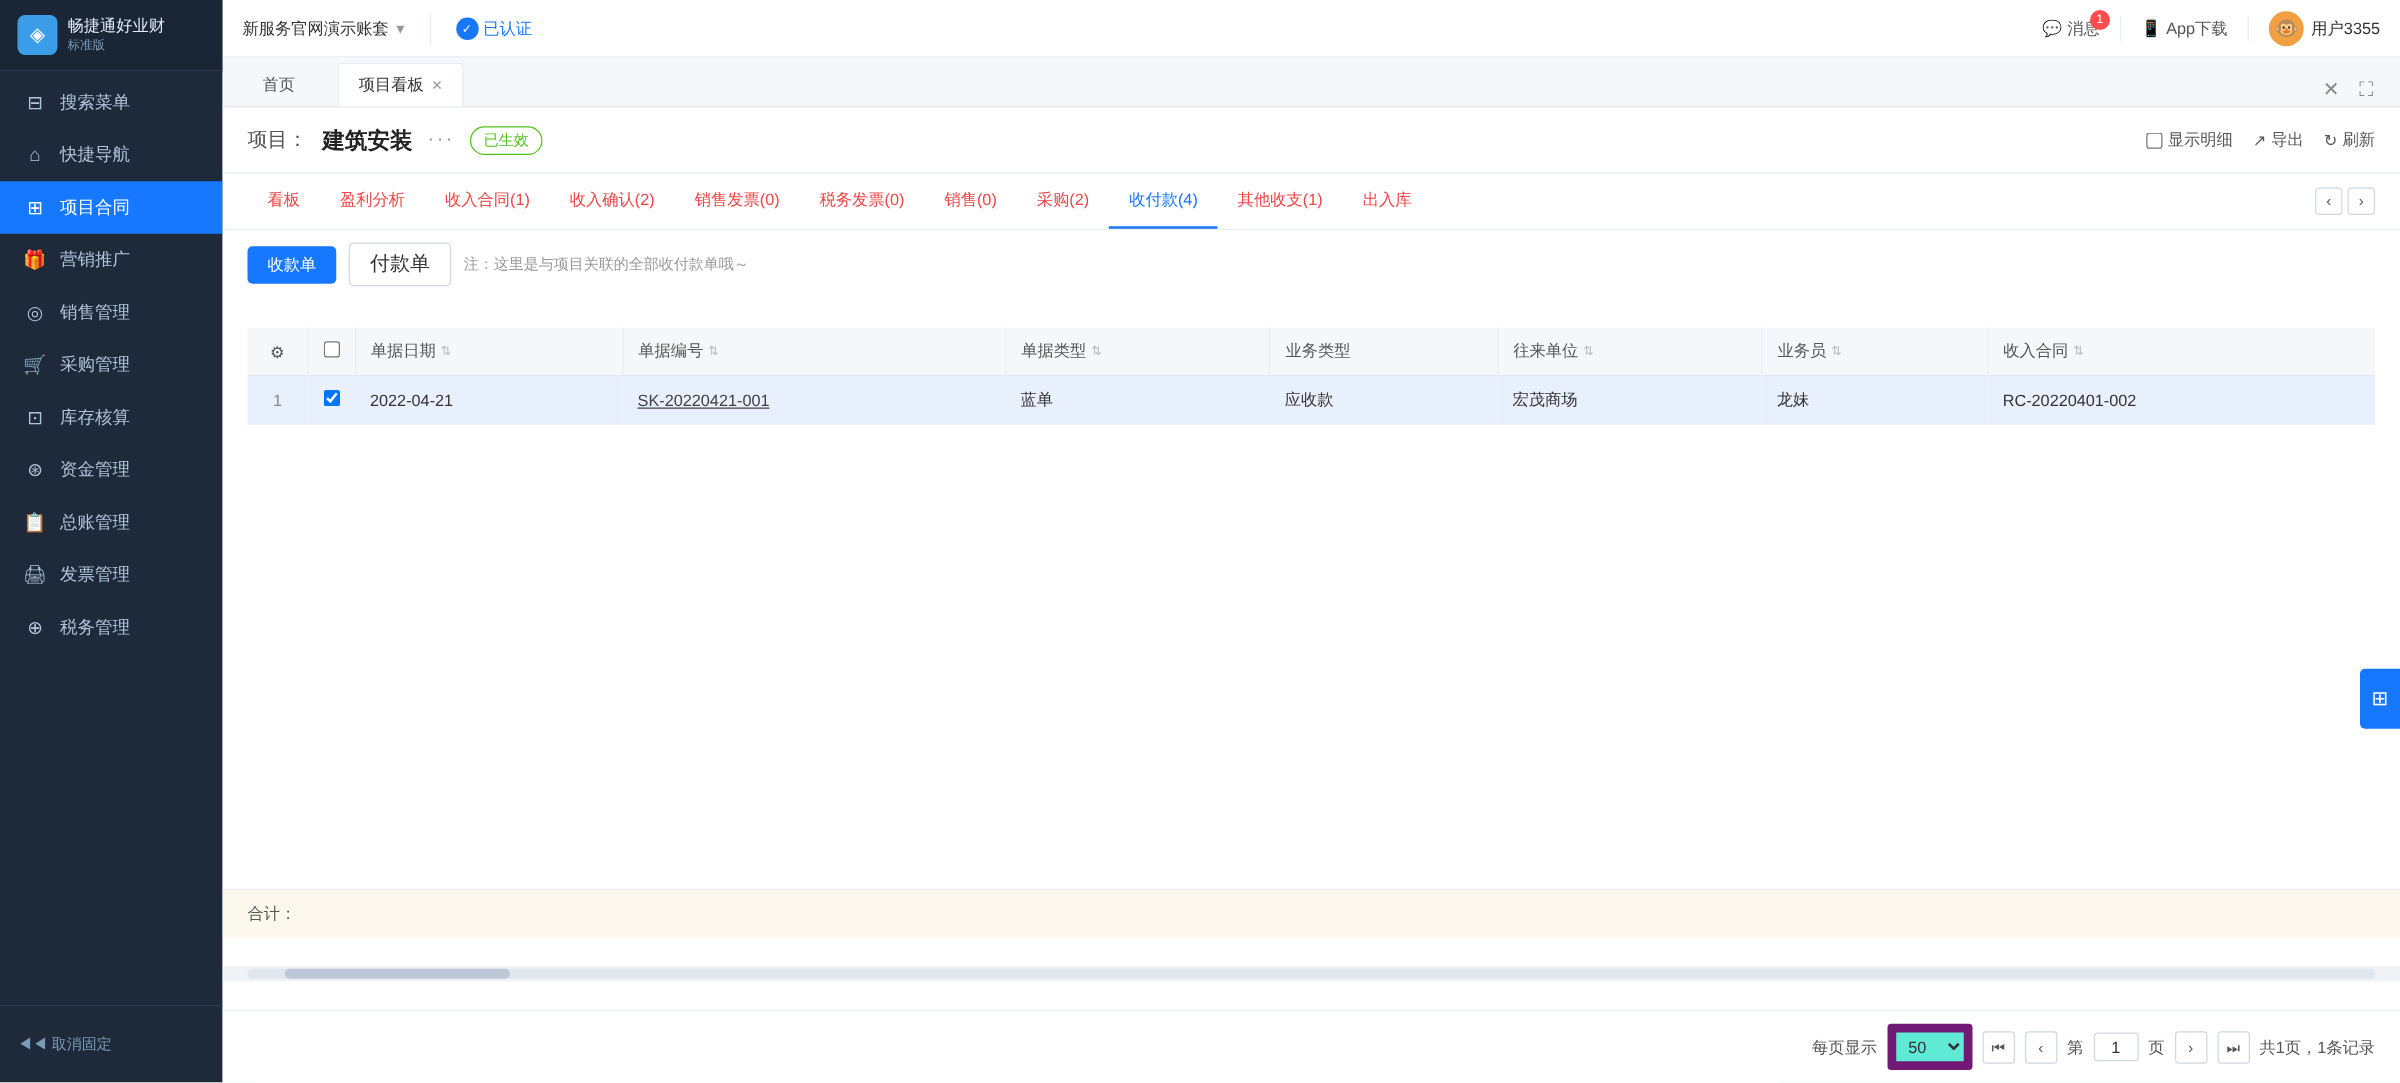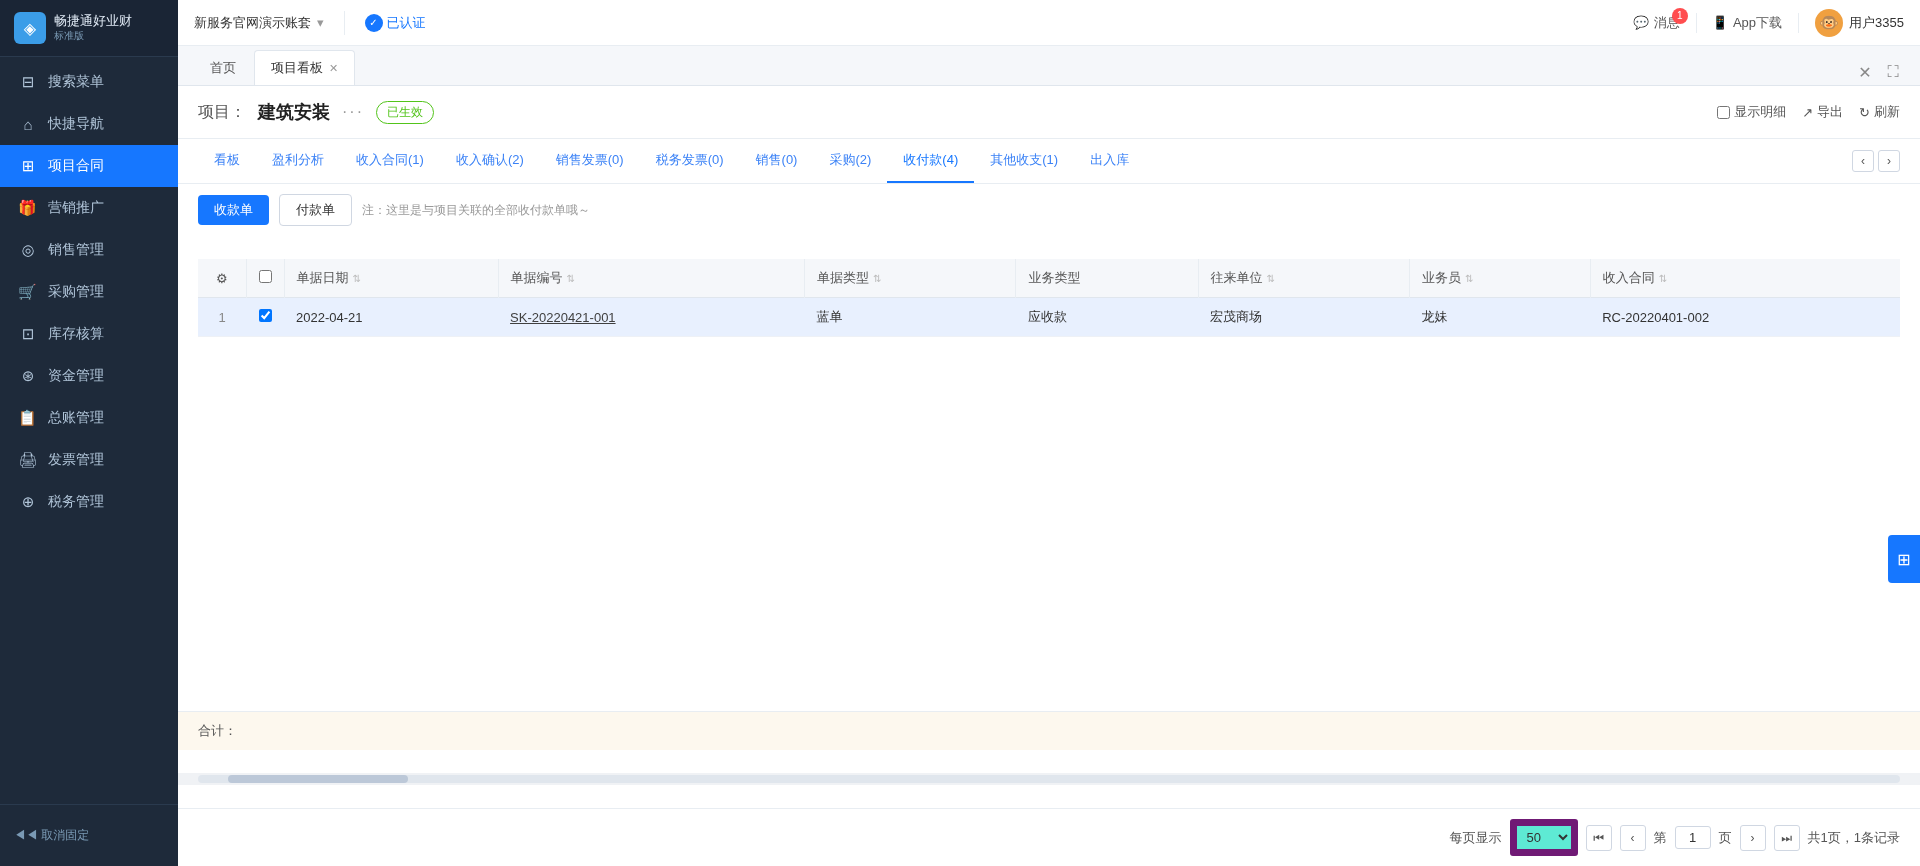--- a/index.html
+++ b/index.html
@@ -162,21 +162,21 @@
     }
 
     
     .tabs-bar {
       height: 40px;
       background: #f5f7fa;
       border-bottom: 1px solid #e0e6ed;
       display: flex;
       align-items: flex-end;
       padding: 0 16px;
-      gap: 2px;
+      gap: 18px;
     }
     .tab-item {
       padding: 8px 16px;
       font-size: 13px;
       color: #555;
       cursor: pointer;
       border-radius: 4px 4px 0 0;
       background: transparent;
       display: flex; align-items: center; gap: 6px;
     }
@@ -238,21 +238,21 @@
     .sub-tabs {
       display: flex;
       align-items: center;
       padding: 0 20px;
       border-bottom: 1px solid #e8edf2;
       gap: 0;
     }
     .sub-tab {
       padding: 12px 16px;
       font-size: 13px;
-      color: #3b82f6;
+      color: #ef4444;
       cursor: pointer;
       border-bottom: 2px solid transparent;
       white-space: nowrap;
     }
     .sub-tab.active {
       color: #1677ff;
       border-bottom: 2px solid #1677ff;
       font-weight: 500;
     }
     .sub-tabs-arrows {
@@ -281,21 +281,21 @@
       padding: 6px 16px;
       font-size: 13px;
       cursor: pointer;
     }
     .btn-secondary {
       background: white;
       color: #333;
       border: 1px solid #d0d7e2;
       border-radius: 4px;
       padding: 6px 16px;
-      font-size: 13px;
+      font-size: 16px;
       cursor: pointer;
     }
     .note-text { font-size: 12px; color: #999; text-align: center; }
 
     
     .table-container {
       flex: 1;
       overflow: auto;
       padding: 0 20px;
     }

